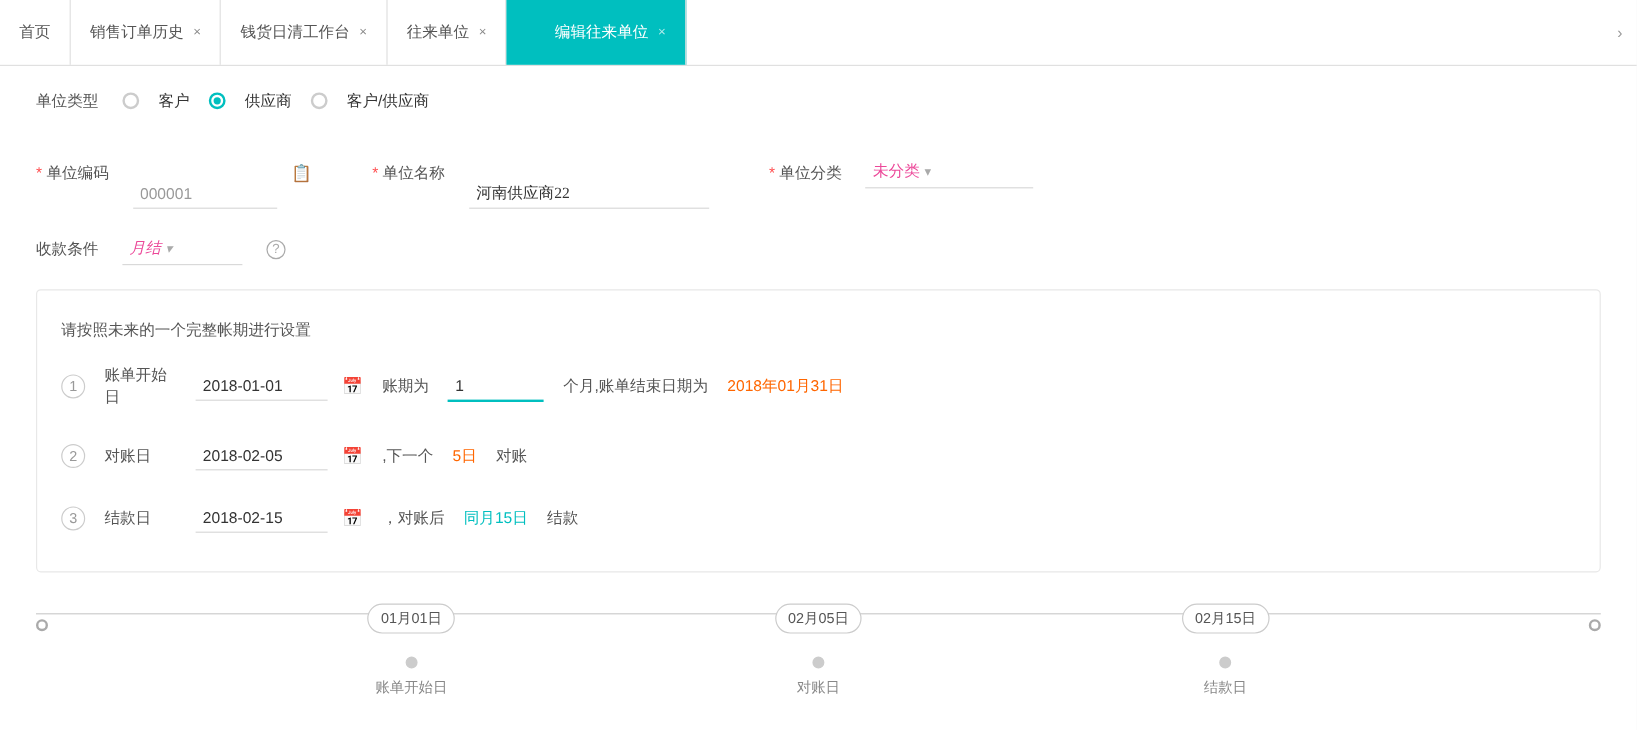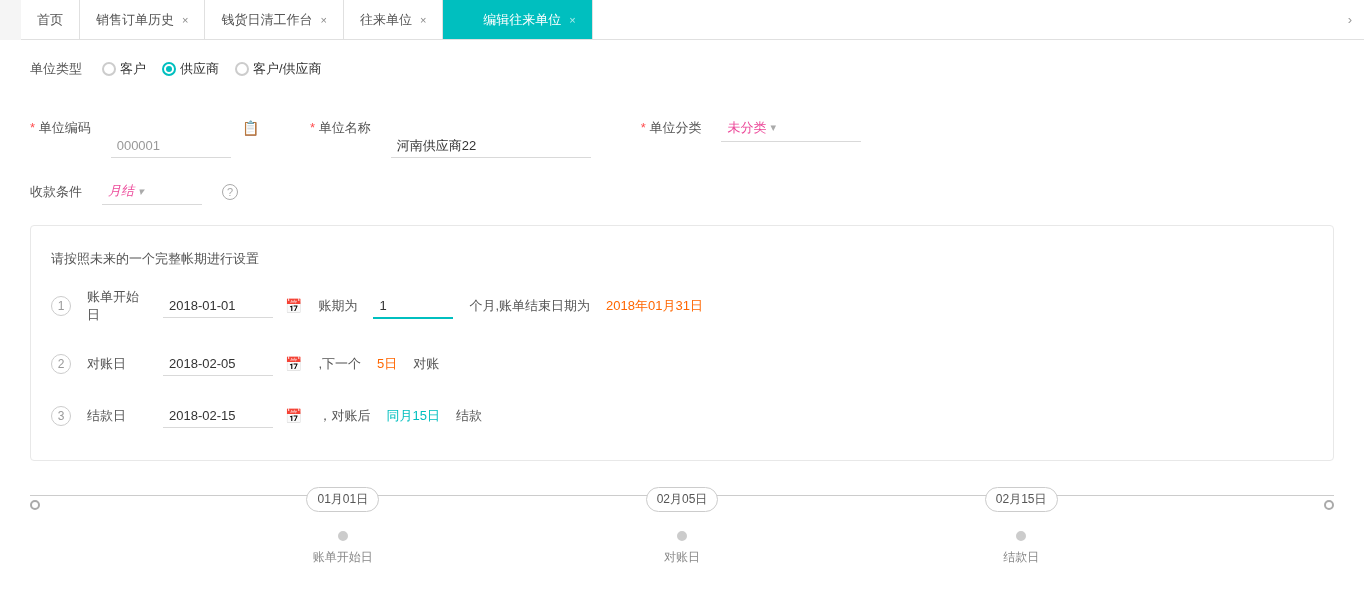--- a/index.html
+++ b/index.html
@@ -4,22 +4,21 @@
   <style>
     * { box-sizing: border-box; margin: 0; padding: 0; }
     body { font-family: 'Microsoft YaHei', Arial, sans-serif; font-size: 13px; background: #f5f5f5; color: #333; }
 
     
     .tab-bar {
       display: flex;
       align-items: stretch;
       background: #fff;
       border-bottom: 1px solid #e0e0e0;
-      height: 40px;
-      margin-left: 21px;
+      height: 55px;
     }
     .tab-item {
       display: flex;
       align-items: center;
       padding: 0 16px;
       cursor: pointer;
       border-right: 1px solid #e0e0e0;
       font-size: 13px;
       color: #555;
       gap: 6px;
@@ -71,21 +70,21 @@
 
     
     .radio-group {
       display: flex;
       align-items: center;
       gap: 16px;
     }
     .radio-item {
       display: flex;
       align-items: center;
-      gap: 4px;
+      gap: 16px;
       cursor: pointer;
     }
     .radio-circle {
       width: 14px;
       height: 14px;
       border-radius: 50%;
       border: 2px solid #ccc;
       display: flex;
       align-items: center;
       justify-content: center;
@@ -106,21 +105,21 @@
       border: none;
       border-bottom: 1px solid #d9d9d9;
       padding: 4px 6px;
       font-size: 13px;
       color: #333;
       outline: none;
       background: transparent;
       margin-top: 36px;
     }
     .form-input.code-input { width: 120px; color: #999; }
-    .form-input.name-input { width: 200px; }
+    .form-input.name-input { width: 200px; font-family: Liberation Serif, serif; }
 
     
     .dropdown-wrap {
       display: flex;
       align-items: center;
       border-bottom: 1px solid #d9d9d9;
       padding: 4px 6px;
       gap: 4px;
       cursor: pointer;
       min-width: 140px;

